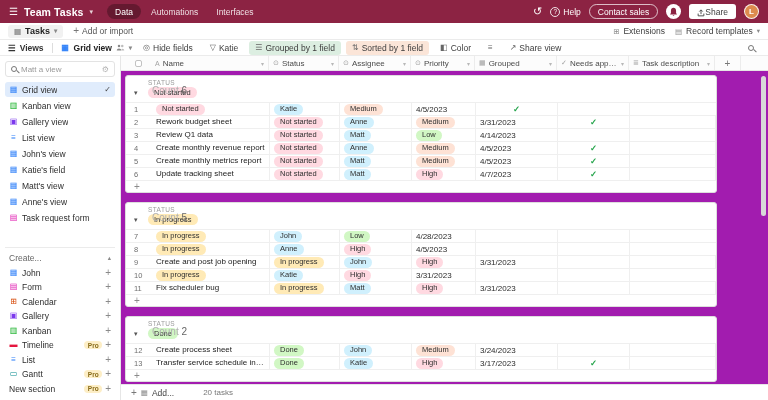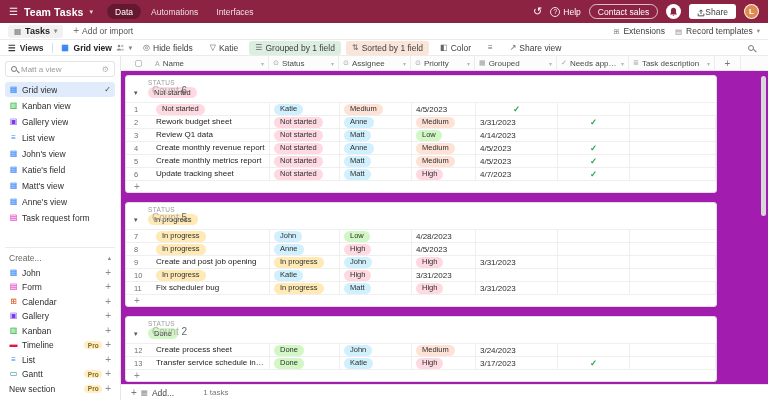--- a/index.html
+++ b/index.html
@@ -650,19 +650,19 @@
           </div>
           <div class="add-row">+</div>
         </section>
       </div>
     <div class="main-footer">
       <button class="mf-add">
         <span class="plus">+</span>
         <span class="gicon">▦</span>
         <span>Add...</span>
       </button>
-      <span class="mf-count">1 tasks</span>
+      <span class="mf-count">20 tasks</span>
     </div>
     <div class="vscroll">
       <div class="vthumb"></div>
     </div>
   </main>
 </div>
 
 </body></html>

